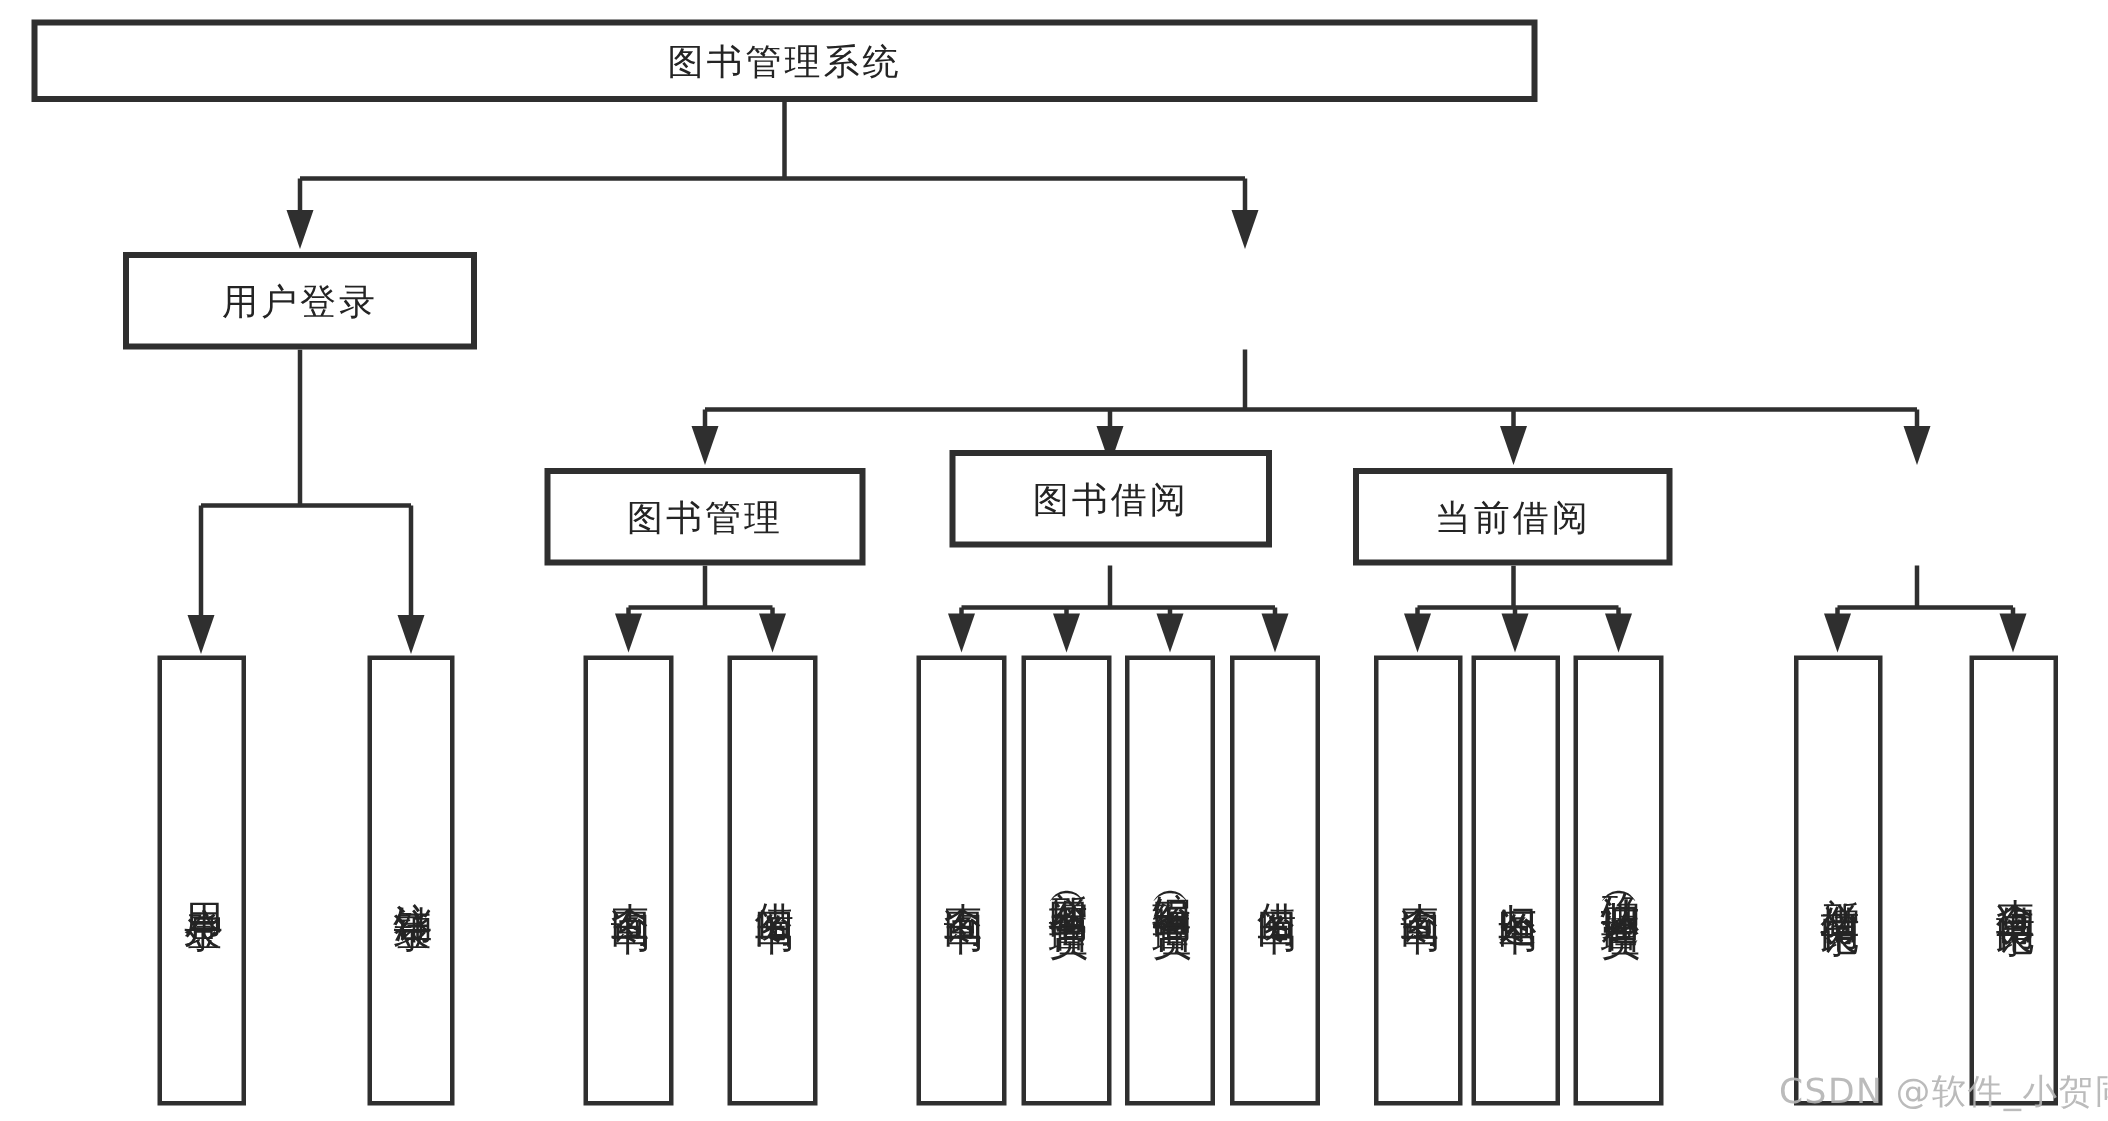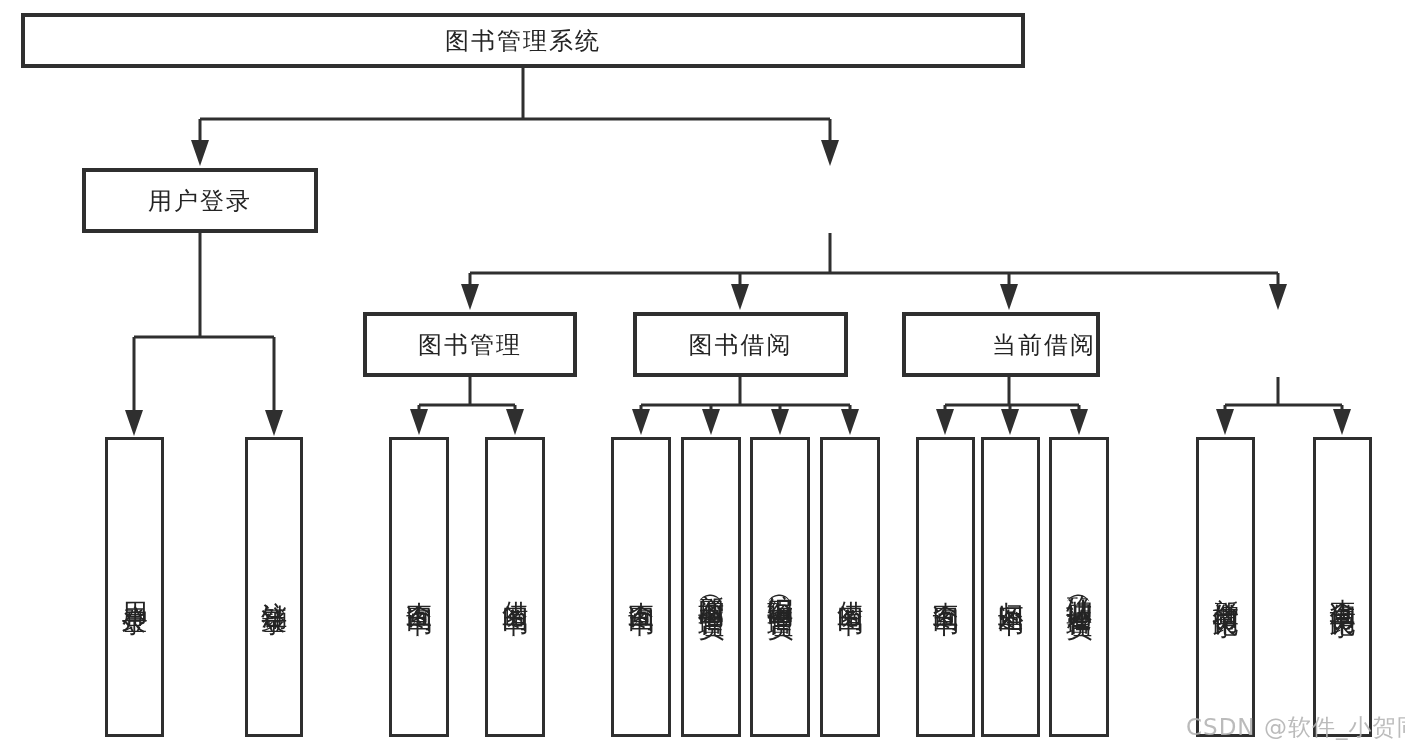--- a/index.html
+++ b/index.html
@@ -22,22 +22,22 @@
     writing-mode:vertical-rl;
     text-orientation:mixed;
     font-size:26px;letter-spacing:3px;line-height:1.05;
     white-space:nowrap;
   }
   
   .n-root{left:21px;top:13px;width:1004px;height:55px;text-align:center;}
   .n-l2a{left:82px;top:168px;width:236px;height:65px;}
   .n-l2b{left:712px;top:168px;width:236px;height:65px;}
   .n-l3a{left:363px;top:312px;width:214px;height:65px;}
-  .n-l3b{left:633px;top:312px;width:215px;height:65px;}
-  .n-l3c{left:902px;top:312px;width:198px;height:65px;justify-content:flex-end;}
+  .n-l3b{left:633px;top:300px;width:215px;height:65px;}
+  .n-l3c{left:902px;top:312px;width:213px;height:65px;}
   .n-l3d{left:1171px;top:312px;width:215px;height:65px;}
   .n-a1{left:105px;top:437px;width:59px;height:300px;}
   .n-a2{left:245px;top:437px;width:58px;height:300px;}
   .n-b1{left:389px;top:437px;width:60px;height:300px;}
   .n-b2{left:485px;top:437px;width:60px;height:300px;}
   .n-c1{left:611px;top:437px;width:60px;height:300px;}
   .n-c2{left:681px;top:437px;width:60px;height:300px;}
   .n-c3{left:750px;top:437px;width:60px;height:300px;}
   .n-c4{left:820px;top:437px;width:60px;height:300px;}
   .n-d1{left:916px;top:437px;width:59px;height:300px;}

